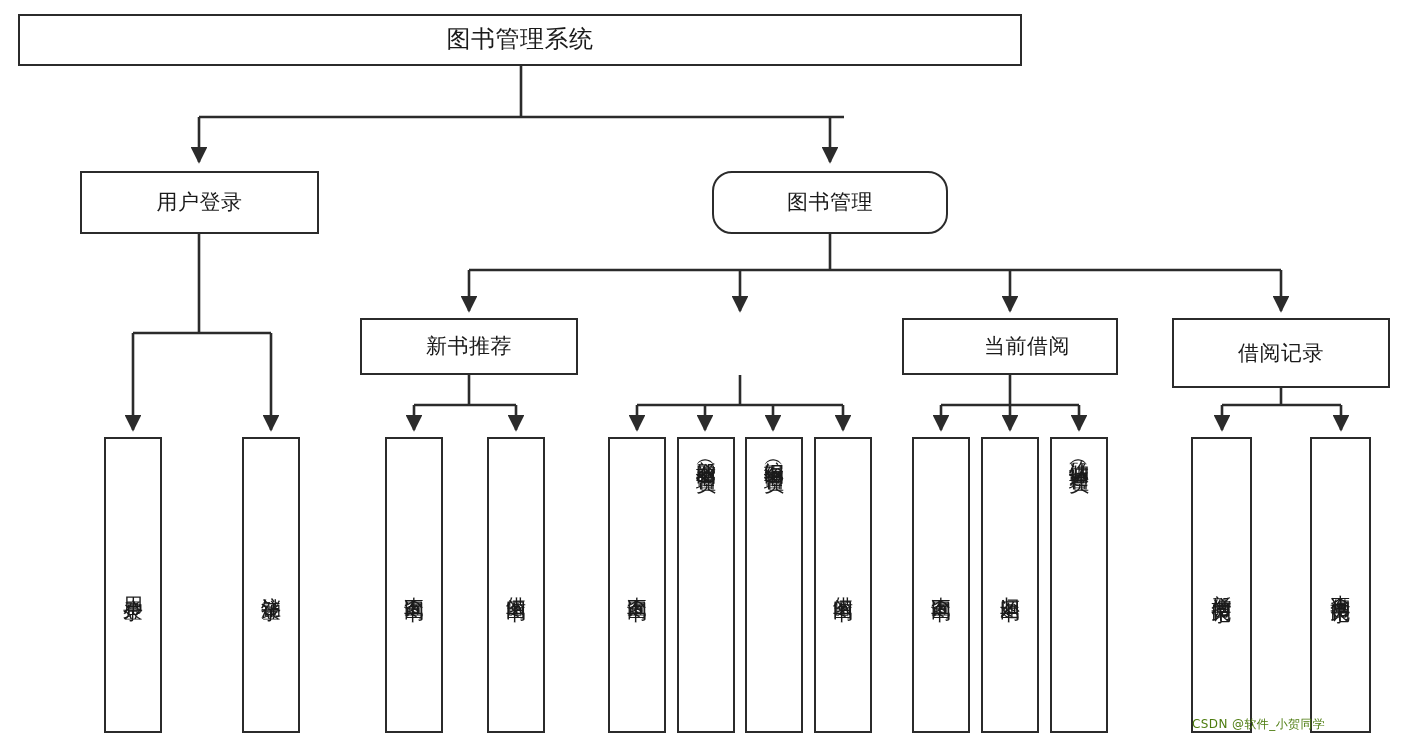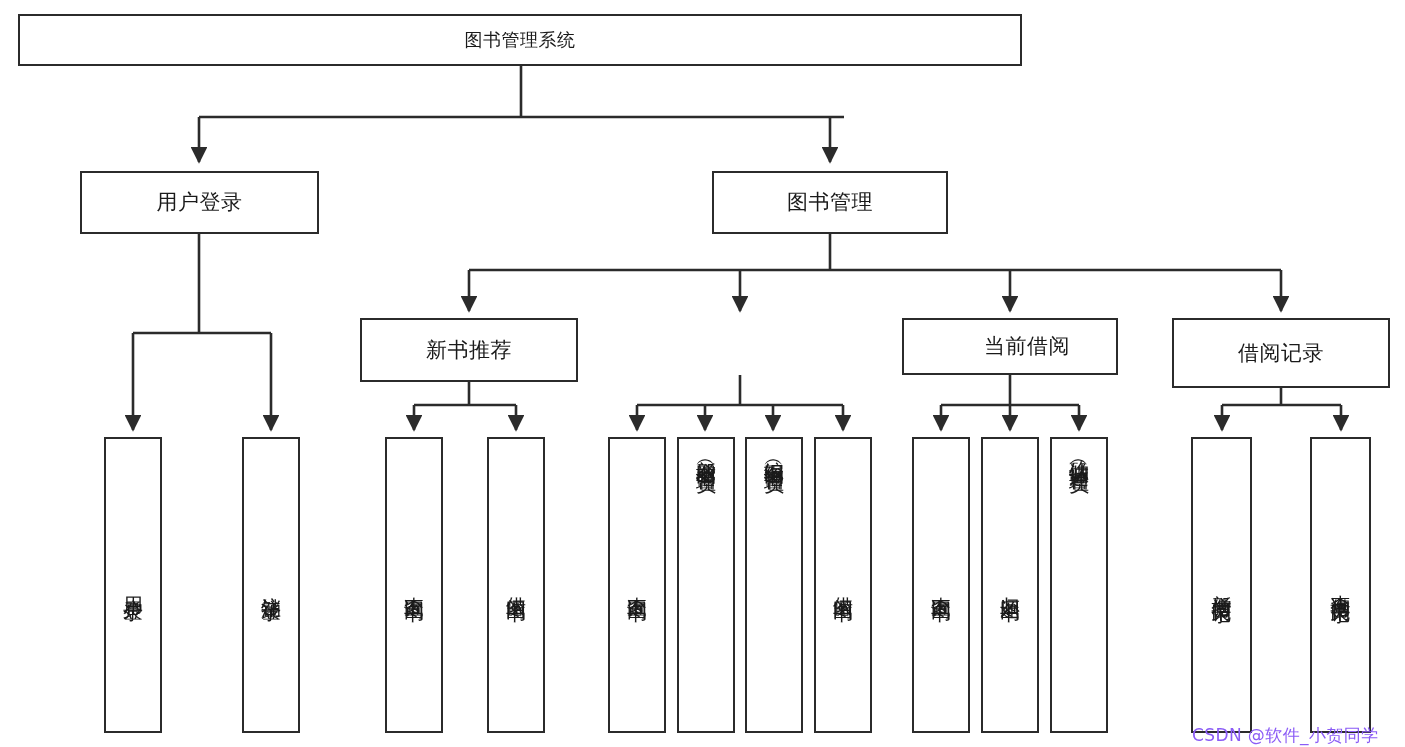--- a/index.html
+++ b/index.html
@@ -38,21 +38,21 @@
     z-index: 2;
   }
   .node .label {
     font-size: 21px;
     line-height: 1.15;
     color: #1a1a1a;
     letter-spacing: 0.5px;
     white-space: nowrap;
   }
   
-  .node.root .label { font-size: 18px; }
+  .node.root .label { font-size: 24px; }
   
   .node.vertical {
     align-items: flex-start;
     justify-content: center;
     padding-top: 6px;
   }
   .node.vertical .label {
     writing-mode: vertical-rl;
     text-orientation: upright;
     font-size: 20px;
@@ -60,26 +60,25 @@
     letter-spacing: 2px;
     white-space: nowrap;
   }
   
   .node.vertical.centered {
     align-items: center;
     padding-top: 0;
   }
   .watermark {
     position: absolute;
-    font-size: 17px;
-    color: #8b5cf6;
+    font-size: 12px;
+    color: #4d7c0f;
     white-space: nowrap;
     z-index: 3;
     letter-spacing: 0.4px;
-    margin-top: 8px;
   }
 </style>
 </head>
 <body>
 
 <div id="canvas">
 
   <svg id="connectors" viewBox="0 0 1405 747" xmlns="http://www.w3.org/2000/svg">
     <defs>
       <marker id="arrow" viewBox="0 0 10 10" refX="9" refY="5" markerWidth="6.5" markerHeight="6.5" orient="auto-start-reverse">
@@ -130,25 +129,25 @@
     </g>
   </svg>
 
   <div class="node root" style="left:18px; top:14px; width:1004px; height:52px;">
     <span class="label">图书管理系统</span>
   </div>
 
   <div class="node" style="left:80px; top:171px; width:239px; height:63px;">
     <span class="label">用户登录</span>
   </div>
-  <div class="node" style="left:712px; top:171px; width:236px; height:63px;">
+  <div class="node" style="left:712px; top:171px; width:236px; height:63px;border-radius:20px;">
     <span class="label">图书管理</span>
   </div>
 
-  <div class="node" style="left:360px; top:318px; width:218px; height:64px;">
+  <div class="node" style="left:360px; top:318px; width:218px; height:57px;">
     <span class="label">新书推荐</span>
   </div>
   <div class="node" style="left:902px; top:318px; width:216px; height:57px;padding-left:34px;">
     <span class="label">当前借阅</span>
   </div>
   <div class="node" style="left:1172px; top:318px; width:218px; height:70px;">
     <span class="label">借阅记录</span>
   </div>
 
   <div class="node vertical centered" style="left:104px; top:437px; width:58px; height:296px;">

